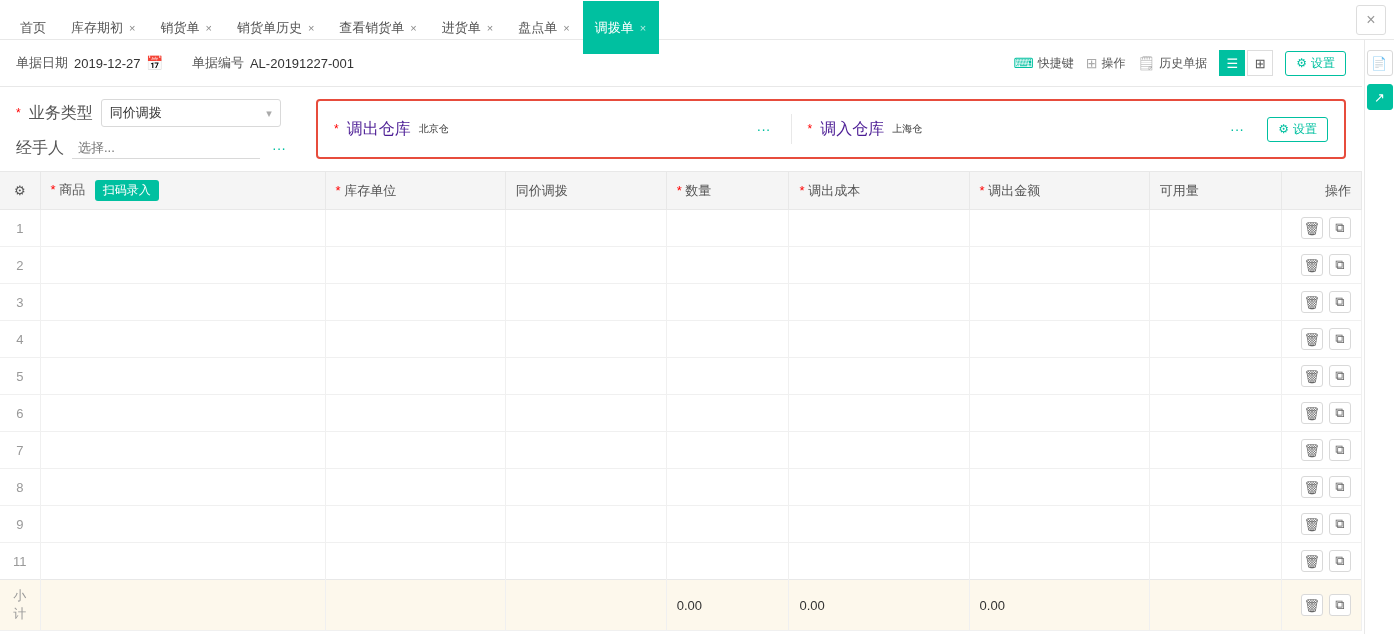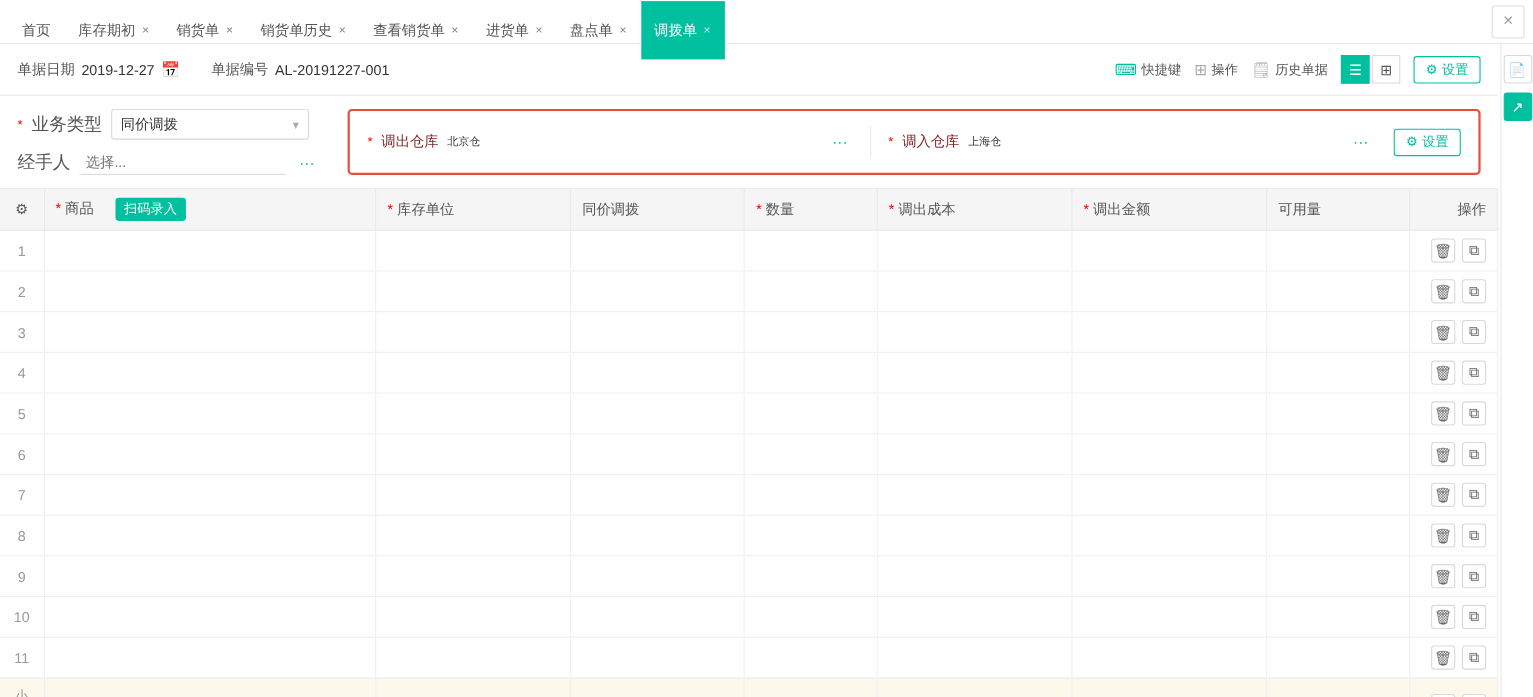--- a/index.html
+++ b/index.html
@@ -182,21 +182,21 @@
       align-items: center;
       flex: 1;
       gap: 8px;
     }
     .warehouse-divider {
       width: 1px;
       height: 30px;
       background: #e8e8e8;
       margin: 0 16px;
     }
-    .warehouse-label { color: #7f1d1d; font-size: 13px; white-space: nowrap; }
+    .warehouse-label { color: #4c1d95; font-size: 16px; white-space: nowrap; }
     .warehouse-value { color: #333; font-size: 10px; }
     table {
       width: 100%;
       border-collapse: collapse;
       font-size: 13px;
     }
     thead tr {
       background: #f5f5f5;
       border-bottom: 1px solid #e8e8e8;
     }
@@ -211,21 +211,21 @@
     thead th:first-child { width: 40px; text-align: center; }
     thead th .req { color: red; }
     .scan-btn {
       background: #00c0a0;
       color: #fff;
       border: none;
       border-radius: 3px;
       padding: 2px 8px;
       font-size: 12px;
       cursor: pointer;
-      margin-left: 16px;
+      margin-left: 6px;
     }
     tbody tr {
       border-bottom: 1px solid #f0f0f0;
     }
     tbody td {
       padding: 7px 10px;
       border-right: 1px solid #f0f0f0;
       color: #333;
     }
     tbody td:first-child { text-align: center; color: #999; }
@@ -589,36 +589,20 @@
     <td></td>
     <td></td>
     <td>
       <div class="action-btns">
         <div class="action-btn">🗑</div>
         <div class="action-btn">⧉</div>
       </div>
     </td>
   </tr>
           <tr>
-    <td>10</td>
-    <td></td>
-    <td></td>
-    <td></td>
-    <td></td>
-    <td></td>
-    <td></td>
-    <td></td>
-    <td>
-      <div class="action-btns">
-        <div class="action-btn">🗑</div>
-        <div class="action-btn">⧉</div>
-      </div>
-    </td>
-  </tr>
-          <tr>
     <td>11</td>
     <td></td>
     <td></td>
     <td></td>
     <td></td>
     <td></td>
     <td></td>
     <td></td>
     <td>
       <div class="action-btns">

